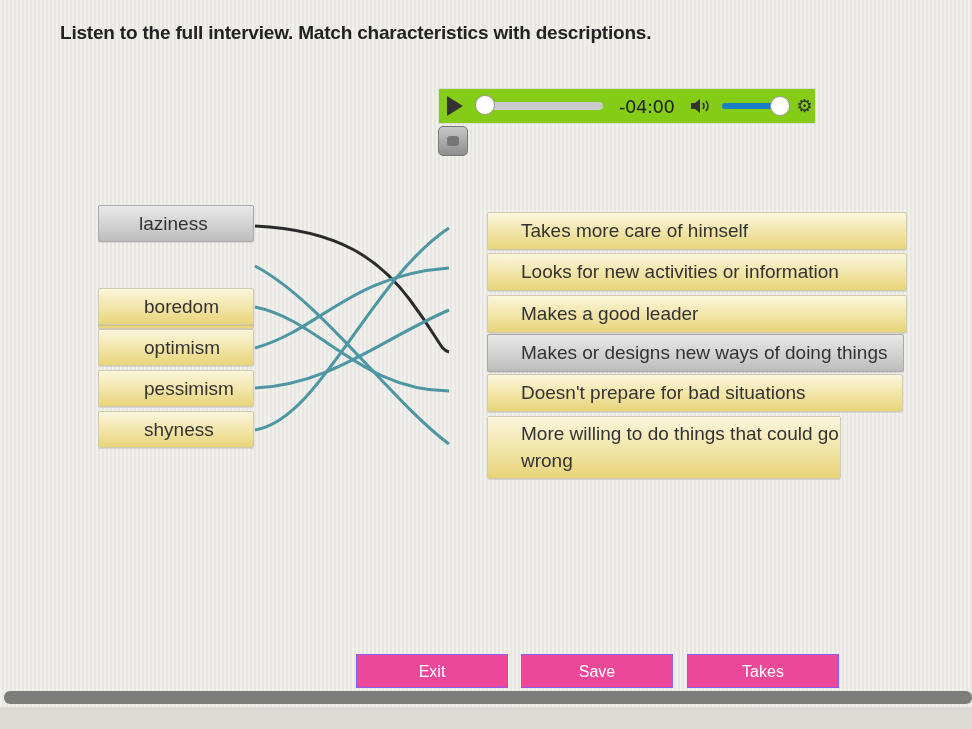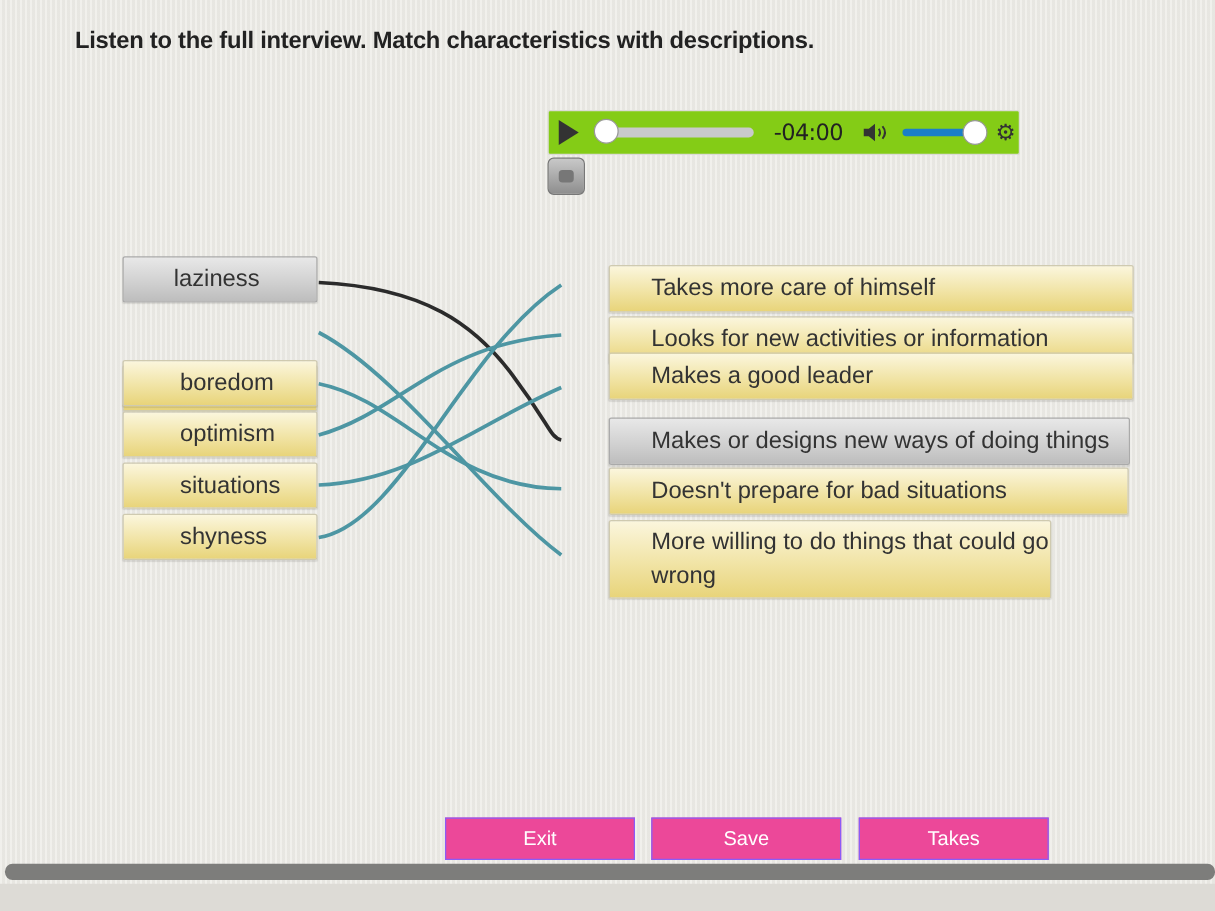--- a/index.html
+++ b/index.html
@@ -79,26 +79,26 @@
 </div>
 
 <div class="transcript-btn">
     <span></span>
   </div>
 
 <div class="lcard selected" style="top:205px;padding-left:40px;"><span>laziness</span></div>
 <div class="lcard" style="top:247px;margin-top:45px;"><span>messiness</span></div>
 <div class="lcard" style="top:288px;"><span>boredom</span></div>
 <div class="lcard" style="top:329px;"><span>optimism</span></div>
-<div class="lcard" style="top:370px;"><span>situations</span></div>
+<div class="lcard" style="top:370px;"><span>pessimism</span></div>
 <div class="lcard" style="top:411px;"><span>shyness</span></div>
 
 <div class="rcard" style="top:212px; height:38px;"><span>Takes more care of himself</span></div>
 <div class="rcard" style="top:253px; height:38px;"><span>Looks for new activities or information</span></div>
-<div class="rcard" style="top:282px; height:38px;"><span>Makes a good leader</span></div>
+<div class="rcard" style="top:295px; height:38px;"><span>Makes a good leader</span></div>
 <div class="rcard selected" style="top:334px; height:38px; width:417px;"><span>Makes or designs new ways of doing things</span></div>
 <div class="rcard" style="top:374px; height:38px; width:416px;"><span>Doesn't prepare for bad situations</span></div>
 <div class="rcard tall" style="top:416px; height:63px; width:354px;"><span>More willing to do things that could go wrong</span></div>
 
 <svg class="lines" width="972" height="729">
   <path d="M255 226 C 340 230, 380 260, 410 300 S 440 350, 449 352" stroke="#2b2b2b" stroke-width="3" fill="none"></path>
   <path d="M255 266 C 320 300, 390 400, 449 444" stroke="#4d96a3" stroke-width="3" fill="none"></path>
   <path d="M255 307 C 320 320, 360 390, 449 391" stroke="#4d96a3" stroke-width="3" fill="none"></path>
   <path d="M255 348 C 320 330, 350 275, 449 268" stroke="#4d96a3" stroke-width="3" fill="none"></path>
   <path d="M255 388 C 330 385, 380 340, 449 310" stroke="#4d96a3" stroke-width="3" fill="none"></path>

